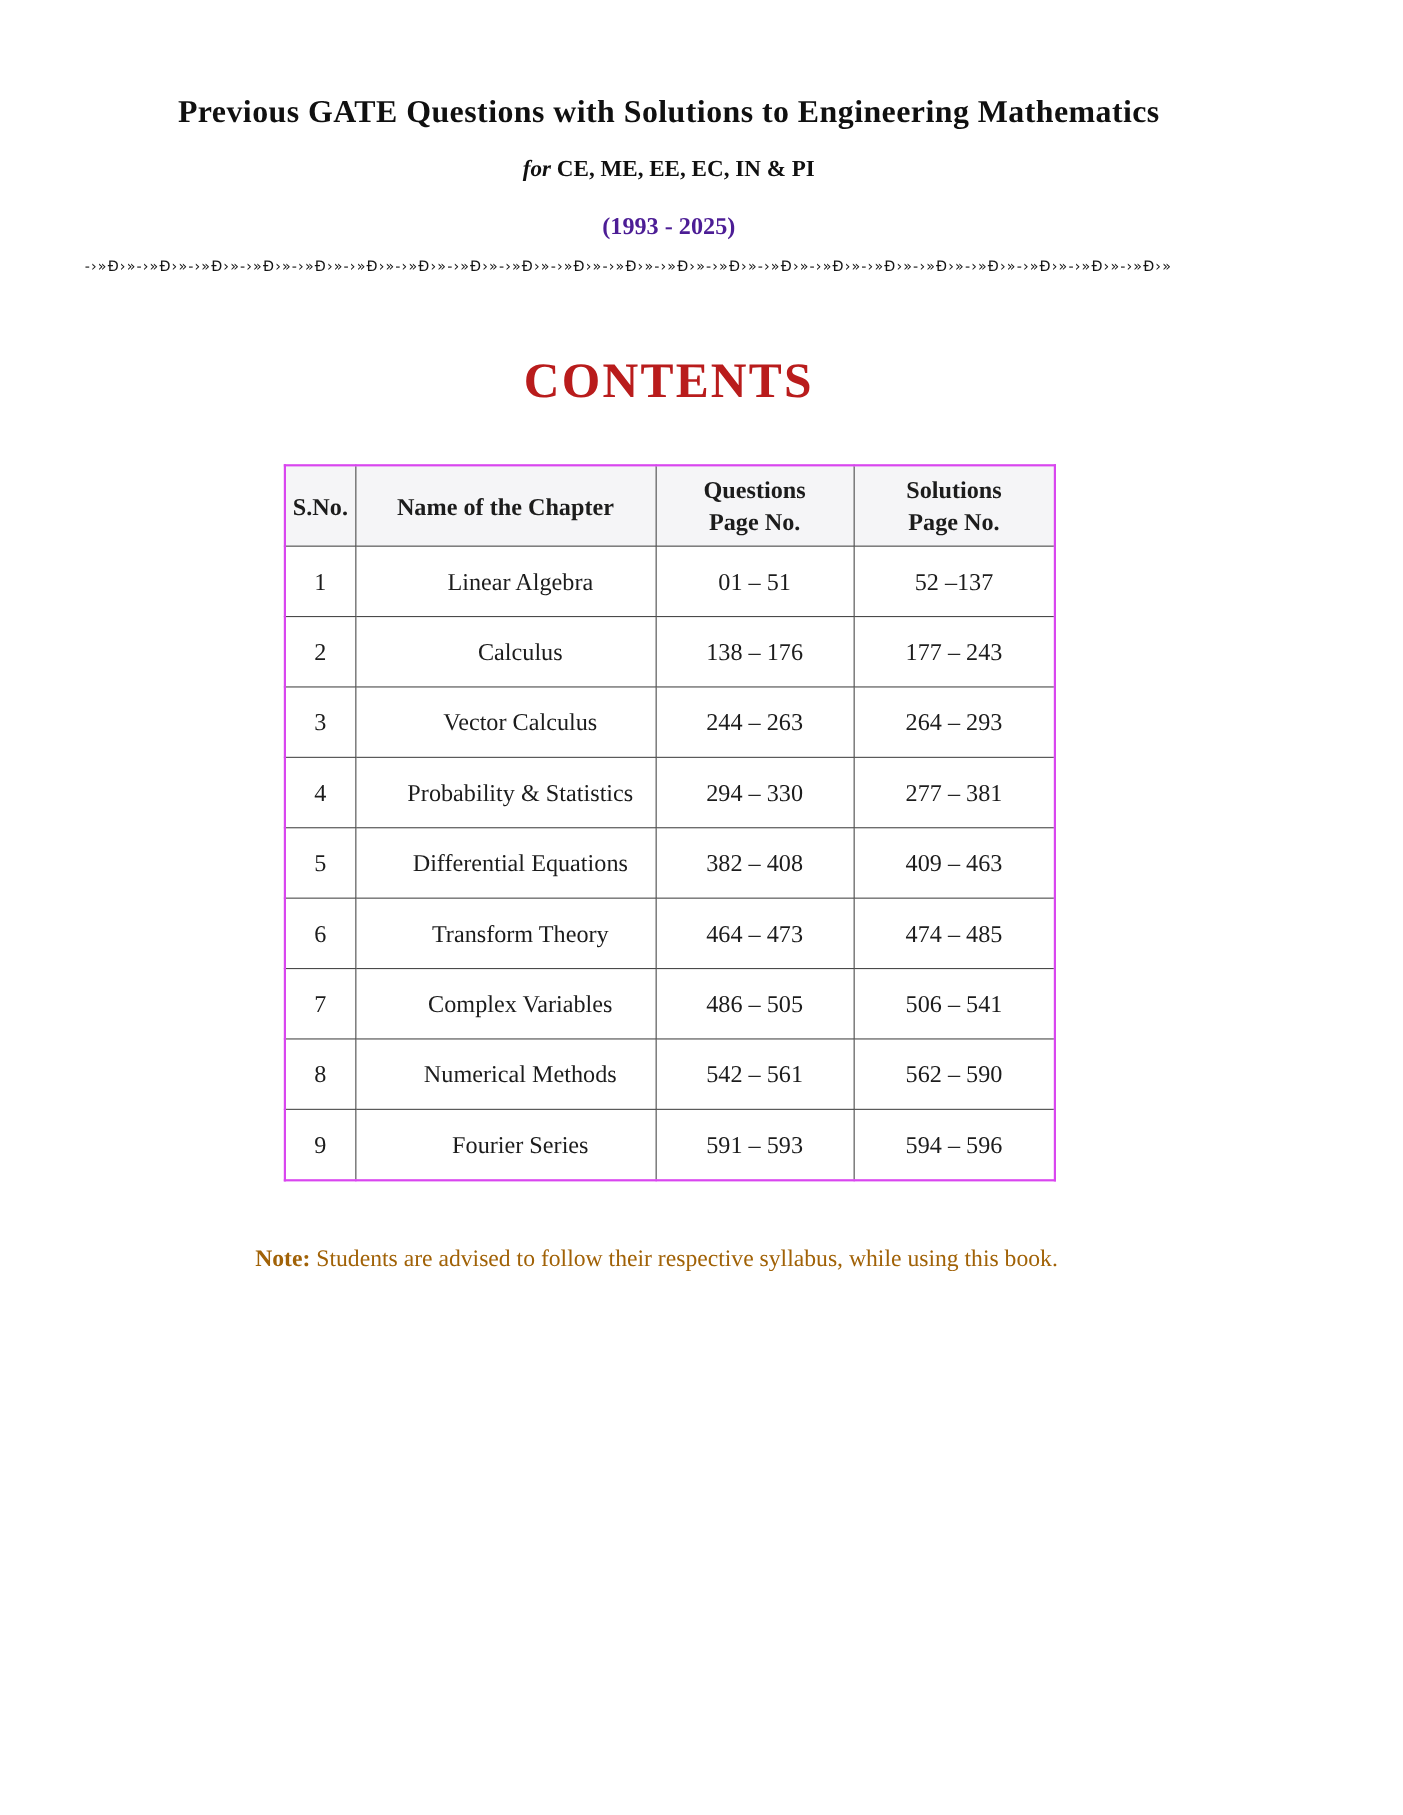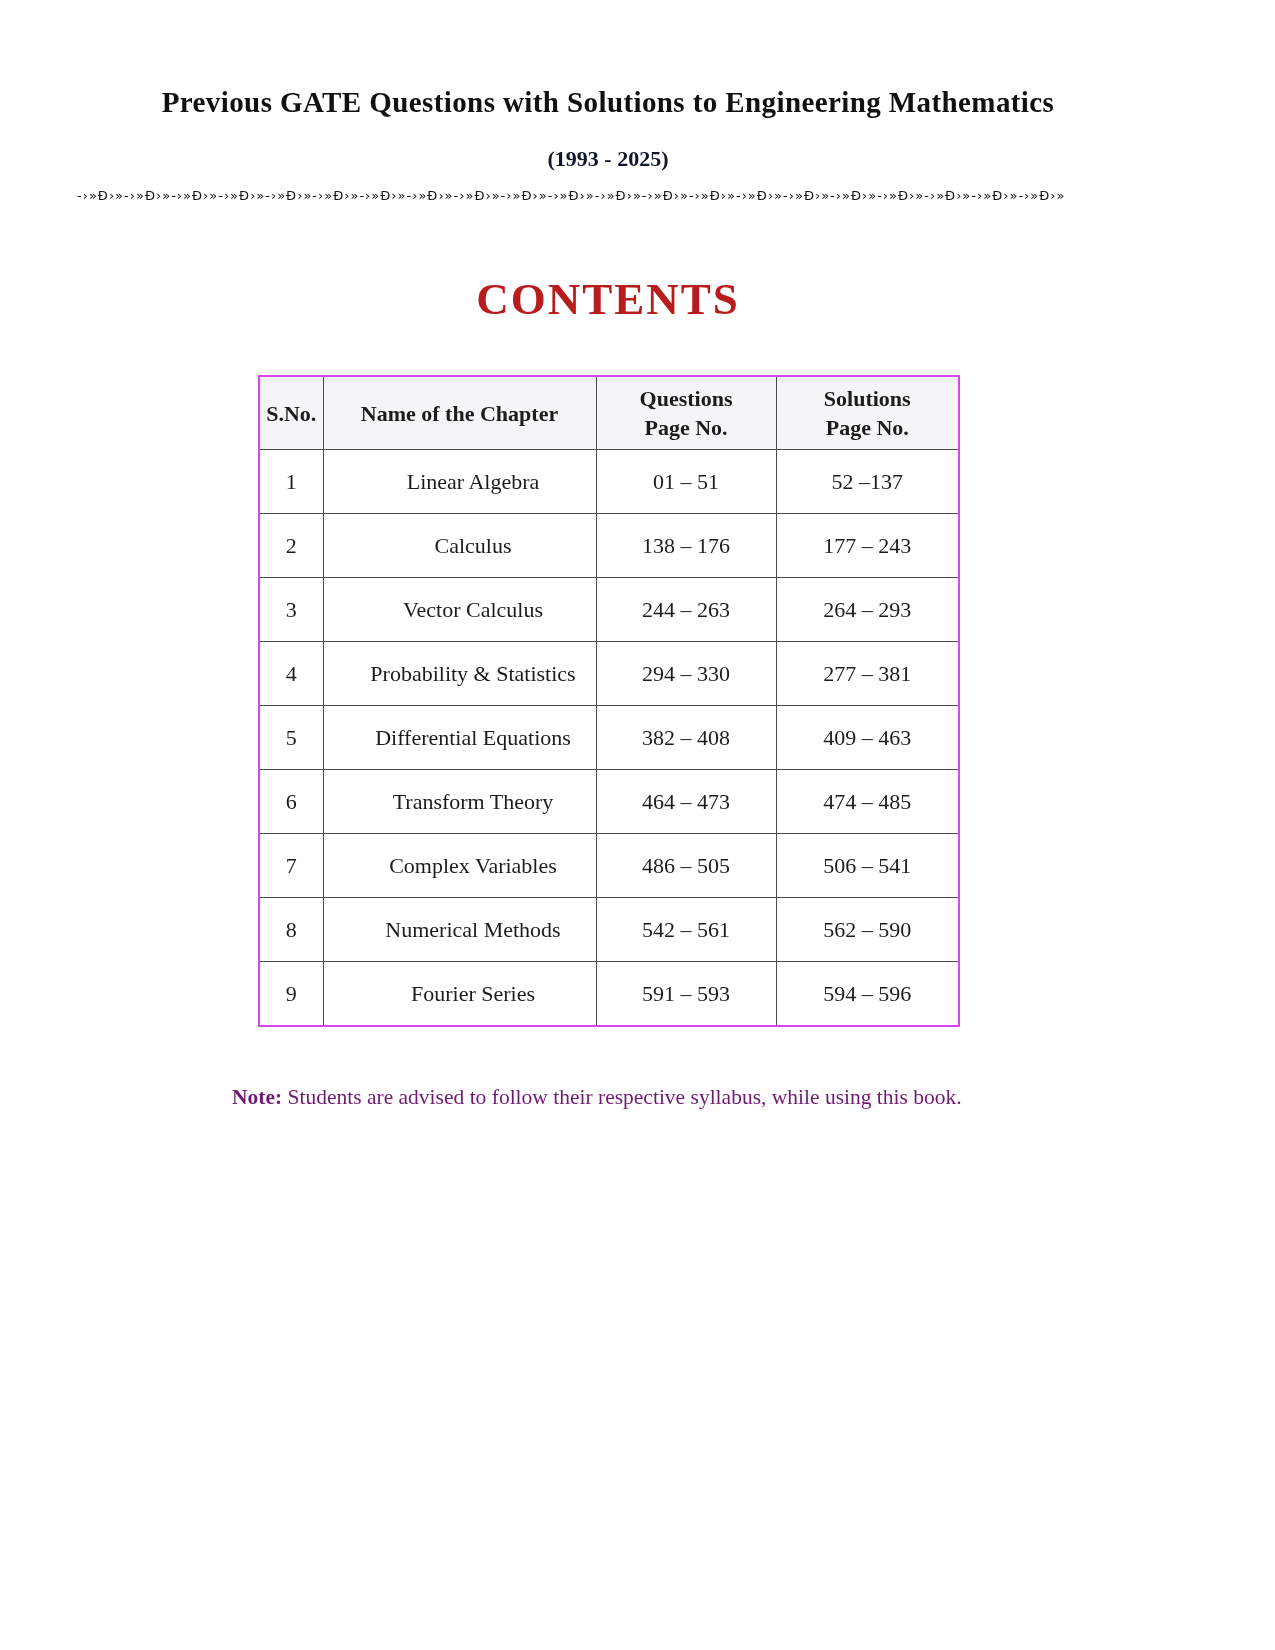--- a/index.html
+++ b/index.html
@@ -30,21 +30,21 @@
     font-size: 21px;
     font-weight: 700;
     color: #101010;
   }
   .subtitle em { font-style: italic; font-weight: 700; }
   .year-range {
     margin-top: 27px;
     text-align: center;
     font-size: 22px;
     font-weight: 700;
-    color: #0f172a;
+    color: #4c1d95;
   }
   .divider-wrap {
     width: 1062px;
     height: 18px;
     margin: 15px auto 0 auto;
     overflow: hidden;
     white-space: nowrap;
     font-family: "DejaVu Sans", sans-serif;
     font-size: 13px;
     letter-spacing: 1px;
@@ -89,33 +89,34 @@
     vertical-align: middle;
     background: #ffffff;
   }
   td.cell-chapter {
     text-align: left;
     padding-left: 28px;
   }
   .note {
     margin: 58px 0 0 232px;
     font-size: 21.5px;
-    color: #701a75;
+    color: #a16207;
     font-family: Liberation Serif, serif;
   }
   .note strong { font-weight: 700; }
 </style>
 </head>
 <body>
 
 <div class="page">
   <div class="content">
 
     <h1 class="title">Previous GATE Questions with Solutions to Engineering Mathematics</h1>
 
+    <div class="subtitle"><em>for</em><span> CE, ME, EE, EC, IN &amp; PI</span></div>
 
     <div class="year-range">(1993 - 2025)</div>
 
     <div class="divider-wrap"><span>-›»Ð›»-›»Ð›»-›»Ð›»-›»Ð›»-›»Ð›»-›»Ð›»-›»Ð›»-›»Ð›»-›»Ð›»-›»Ð›»-›»Ð›»-›»Ð›»-›»Ð›»-›»Ð›»-›»Ð›»-›»Ð›»-›»Ð›»-›»Ð›»-›»Ð›»-›»Ð›»-›»Ð›»-›»Ð›»-›»Ð›»-›»Ð›»-›»Ð›»-›»Ð›»-›»Ð›»-›»Ð›»-›»Ð›»-›»Ð›»-</span></div>
 
     <h2 class="contents-heading">CONTENTS</h2>
 
     <table class="toc">
       <colgroup>
         <col style="width:64px">

